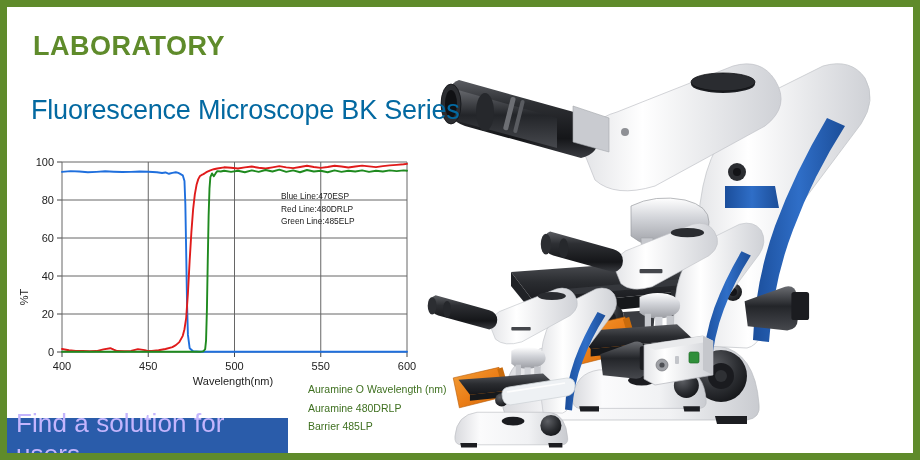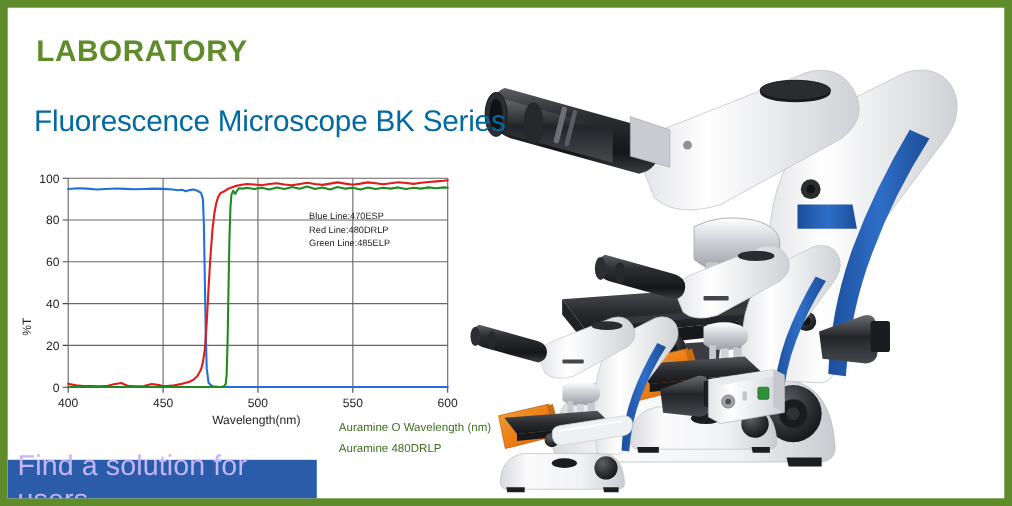--- a/index.html
+++ b/index.html
@@ -298,19 +298,20 @@
           <text x="266" y="77" font-size="8.4" fill="#1a1a1a" font-family="Liberation Sans, sans-serif">Green Line:485ELP</text>
         </g>
       <text id="ylabel-text" x="13" y="150" transform="rotate(-90 13 150)" text-anchor="middle" font-size="11" fill="#222" font-family="Liberation Sans, sans-serif">%T</text>
       <text id="xlabel-text" x="218" y="238" text-anchor="middle" font-size="11" fill="#222" font-family="Liberation Sans, sans-serif">Wavelength(nm)</text>
     </svg>
   </div>
 
   <div class="spec-list">
     <div class="spec-line">Auramine O Wavelength (nm)</div>
     <div class="spec-line">Auramine 480DRLP</div>
+    <div class="spec-line">Barrier 485LP</div>
   </div>
 
   <div class="cta-bar">
     <span class="cta-text">Find a solution for users</span>
   </div>
 
 </div>
 
 </body></html>

